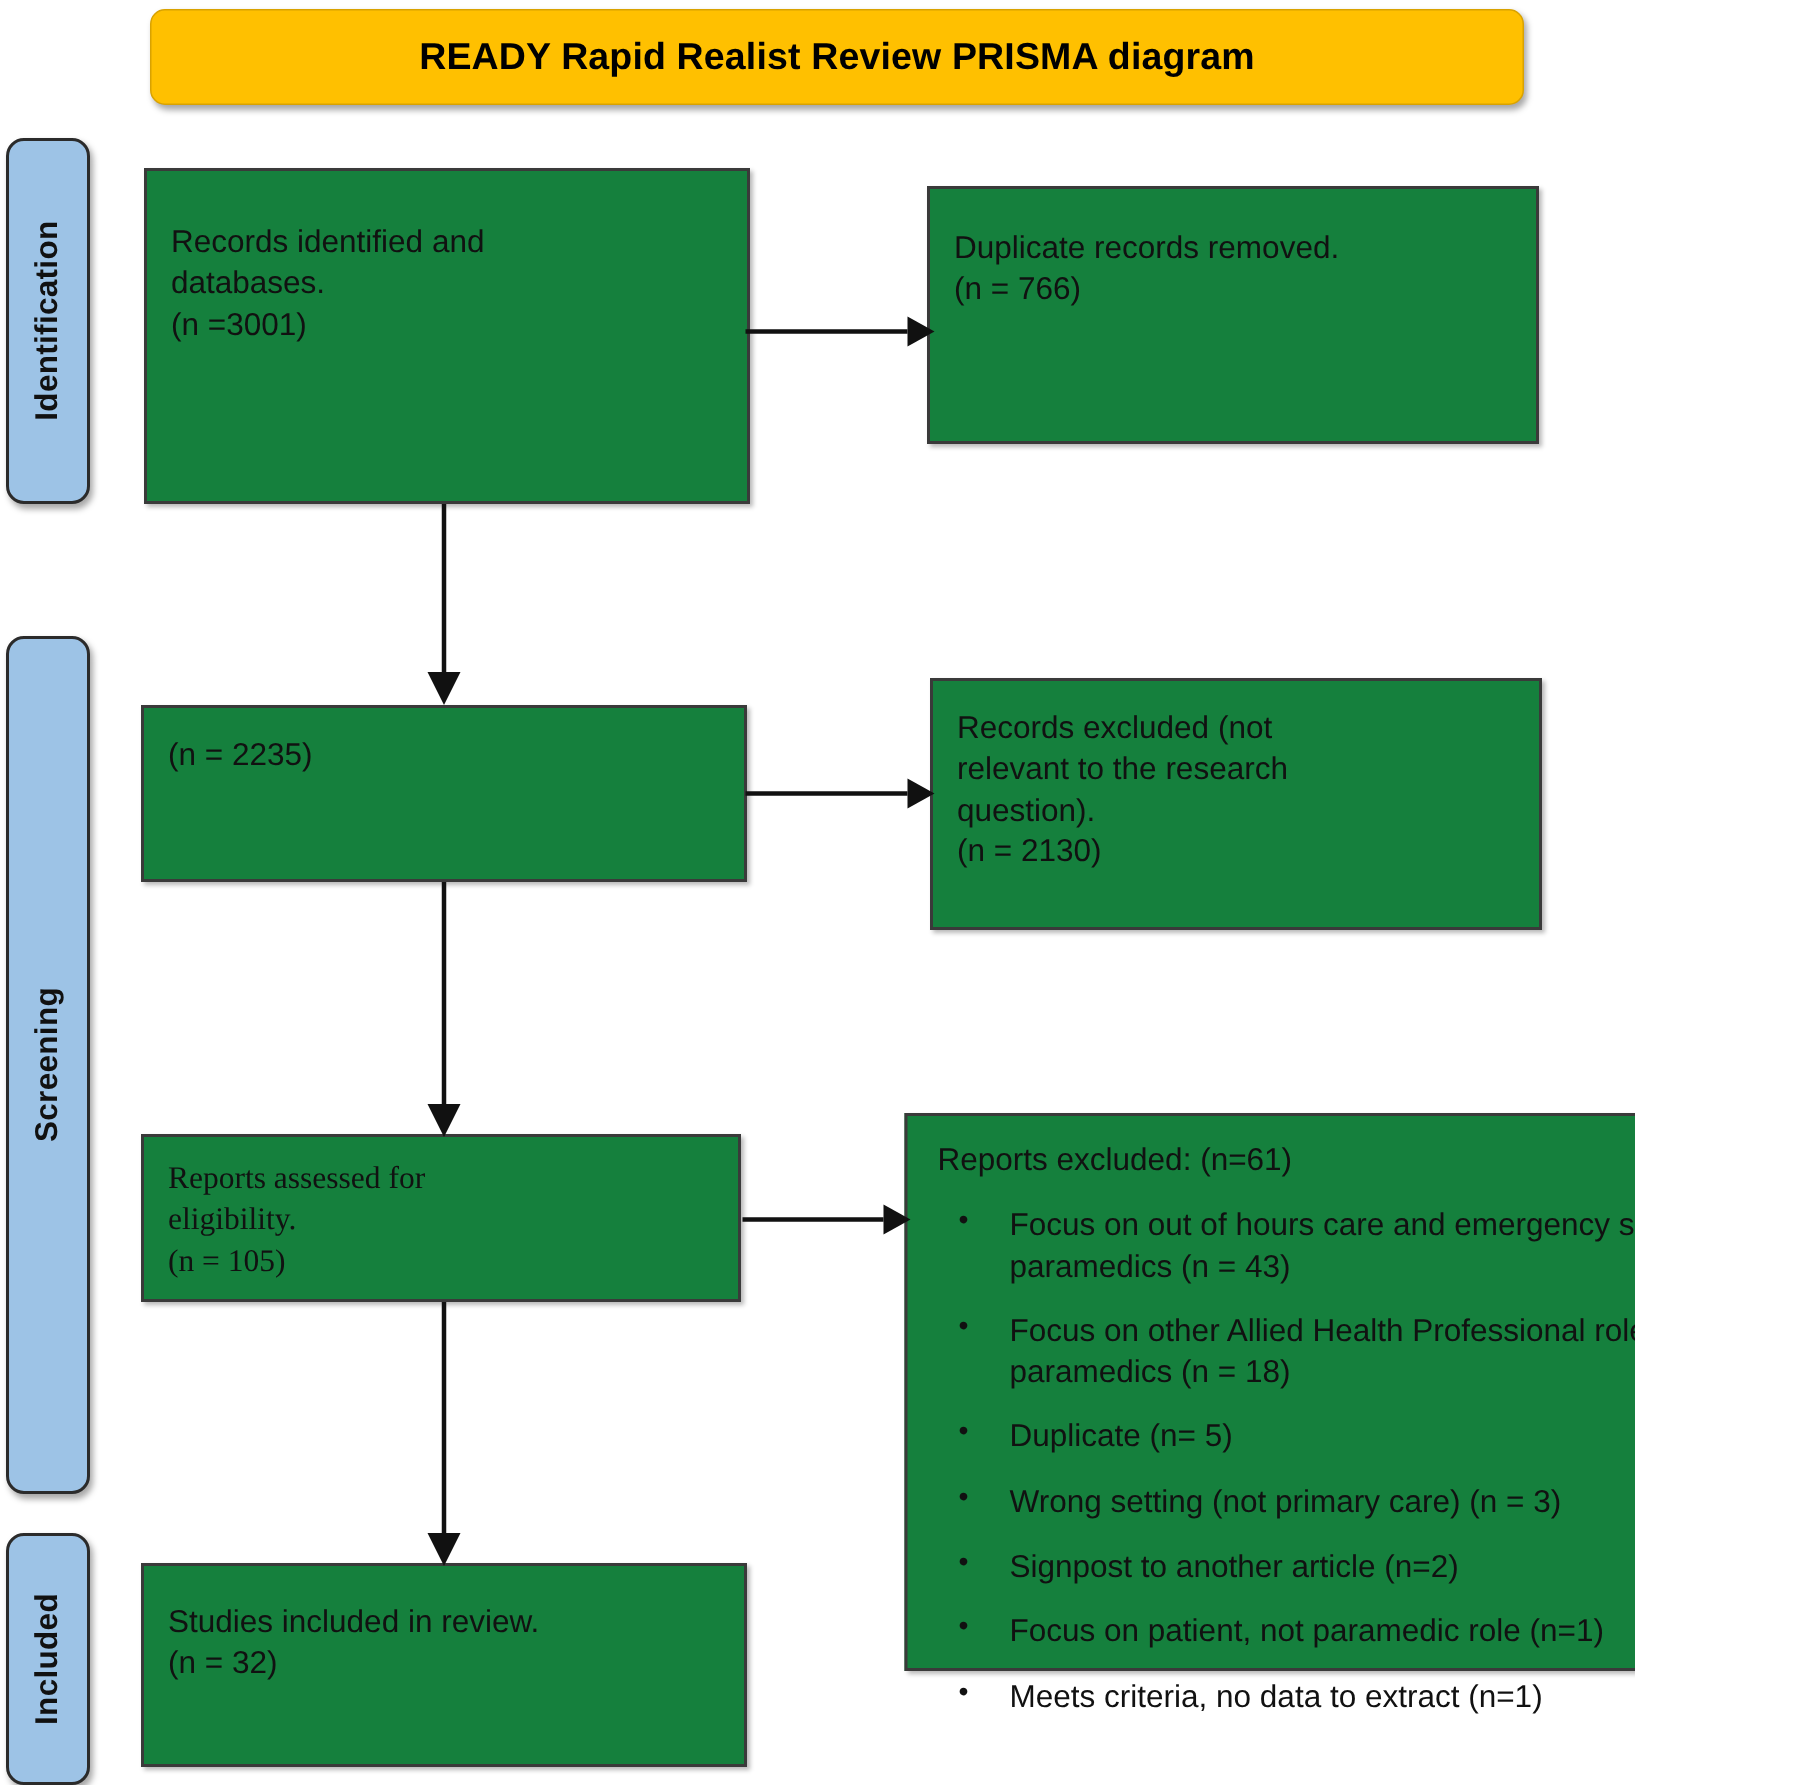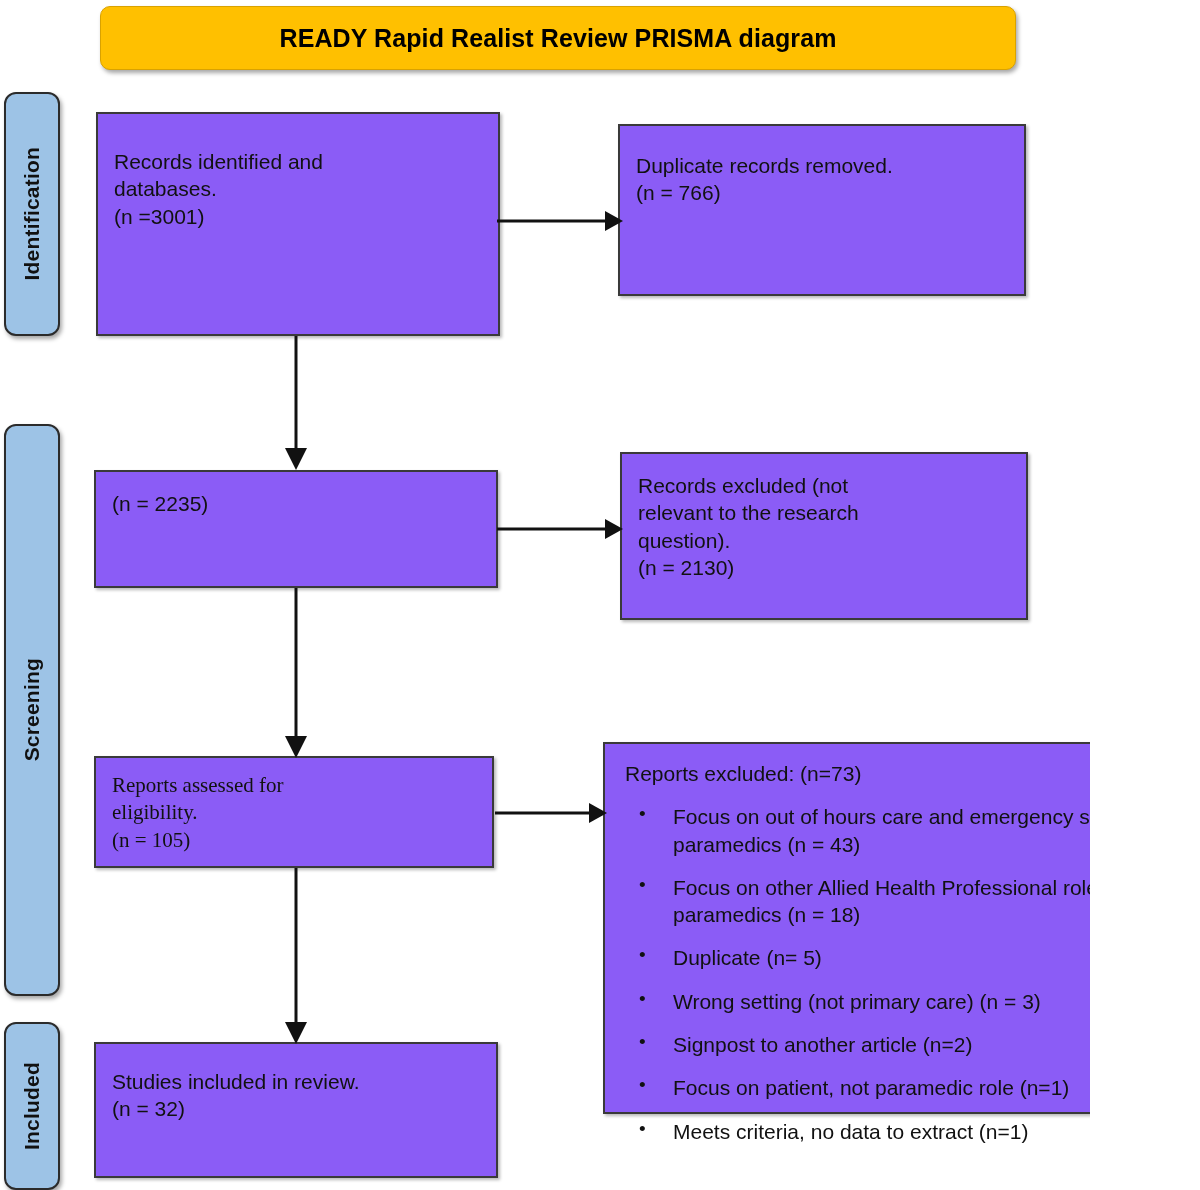--- a/index.html
+++ b/index.html
@@ -64,21 +64,21 @@
     white-space: nowrap;
     letter-spacing: 0.2px;
   }
   #bar-identification { left: 4px;  top: 92px;  width: 56px; height: 244px; }
   #bar-screening     { left: 4px;  top: 424px; width: 56px; height: 572px; }
   #bar-included      { left: 4px;  top: 1022px;width: 56px; height: 168px; }
 
   
   .flow-box {
     position: absolute;
-    background: #8b5cf6;
+    background: #15803d;
     border: 2.5px solid #3a3a3a;
     box-sizing: border-box;
     padding: 14px 16px;
     box-shadow: 2px 2px 3px rgba(0,0,0,0.28);
   }
   .flow-box p {
     margin: 0;
     font-size: 21px;
     line-height: 1.30;
     color: #111111;
@@ -176,21 +176,21 @@
     <p>(n = 2130)</p>
   </div>
 
   <div class="flow-box" id="box-assessed">
     <p>Reports assessed for</p>
     <p>eligibility.</p>
     <p>(n = 105)</p>
   </div>
 
   <div class="flow-box" id="box-excluded2">
-    <p class="excl-head">Reports excluded: (n=73)</p>
+    <p class="excl-head">Reports excluded: (n=61)</p>
     <ul class="excl-list">
         <li>Focus on out of hours care and emergency services paramedics (n = 43)</li>
         <li>Focus on other Allied Health Professional roles, not paramedics (n = 18)</li>
         <li>Duplicate (n= 5)</li>
         <li>Wrong setting (not primary care) (n = 3)</li>
         <li>Signpost to another article (n=2)</li>
         <li>Focus on patient, not paramedic role (n=1)</li>
         <li>Meets criteria, no data to extract (n=1)</li>
       </ul>
   </div>

